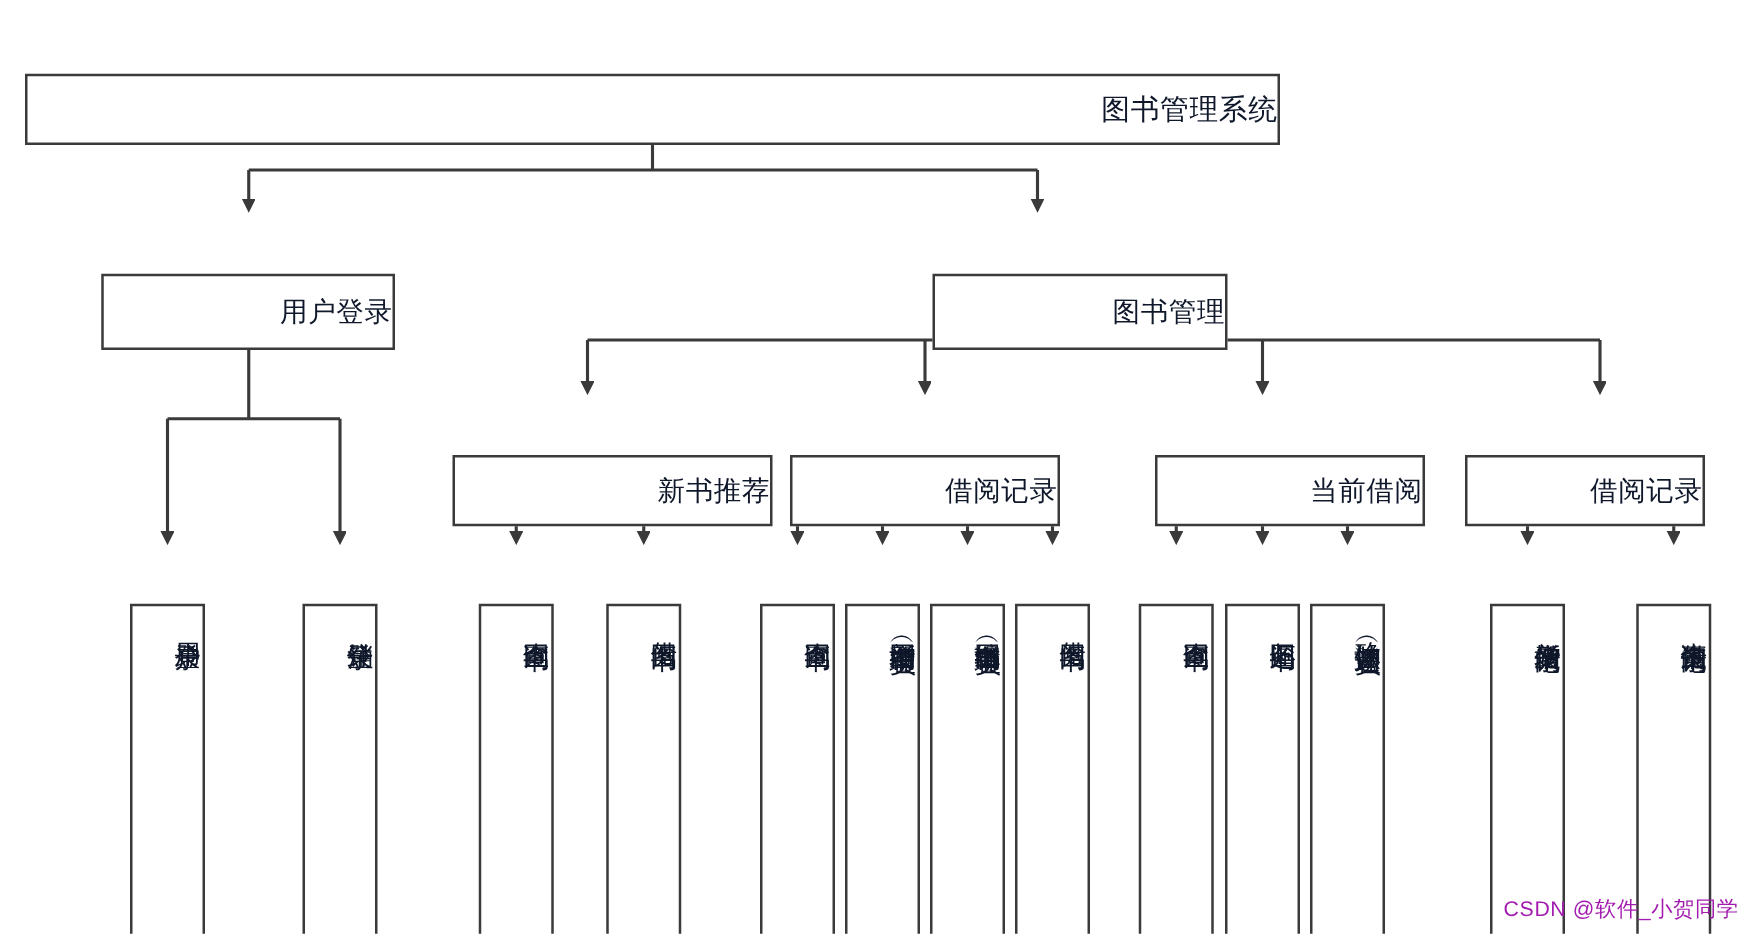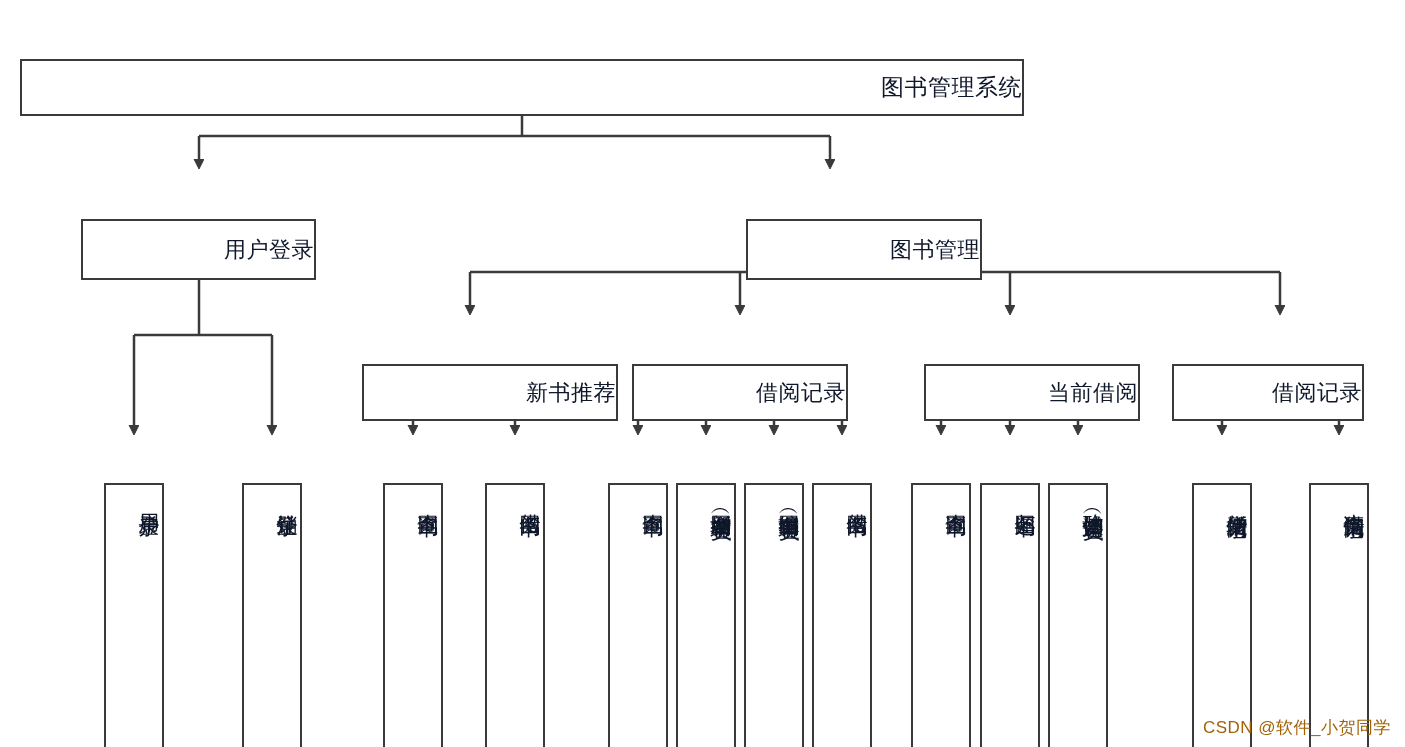--- a/index.html
+++ b/index.html
@@ -59,21 +59,21 @@
     font-size: 21px;
     line-height: 1.22;
     letter-spacing: 1px;
     white-space: nowrap;
   }
   .watermark {
     position: absolute;
     right: 14px;
     bottom: 8px;
     font-size: 17px;
-    color: #a16207;
+    color: #a21caf;
     letter-spacing: 0.5px;
     z-index: 6;
     white-space: nowrap;
     user-select: none;
   }
   svg line, svg path, svg polyline {
     stroke: #3a3a3a;
   }
 </style>
 </head>

